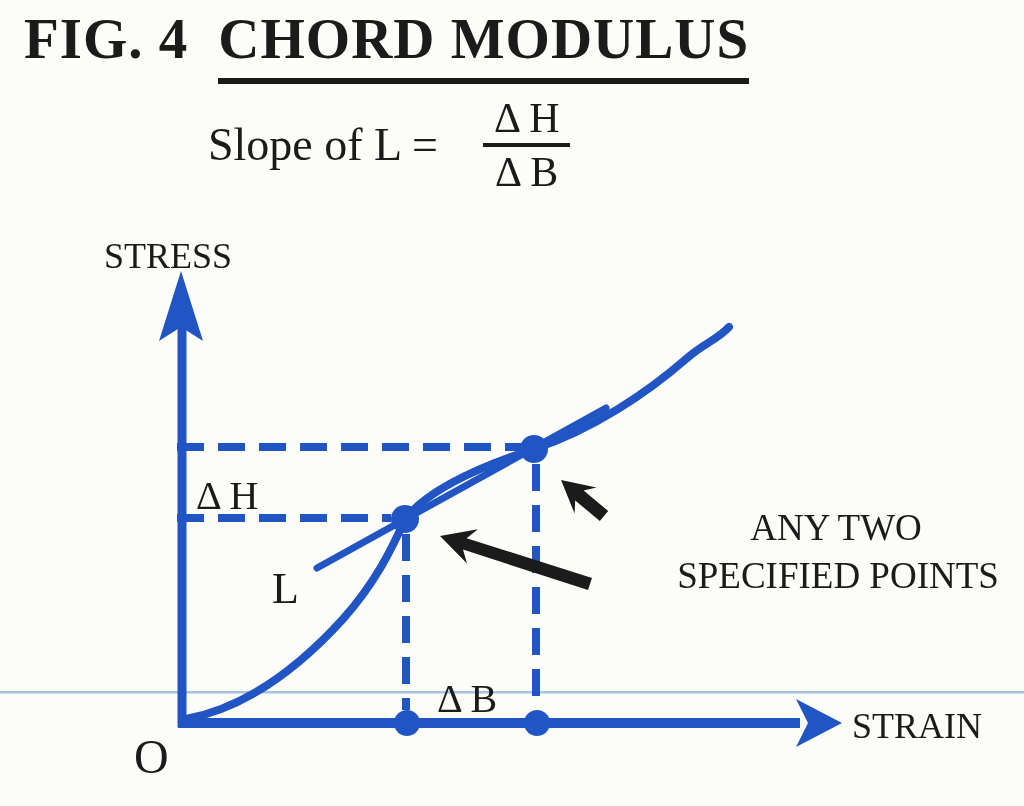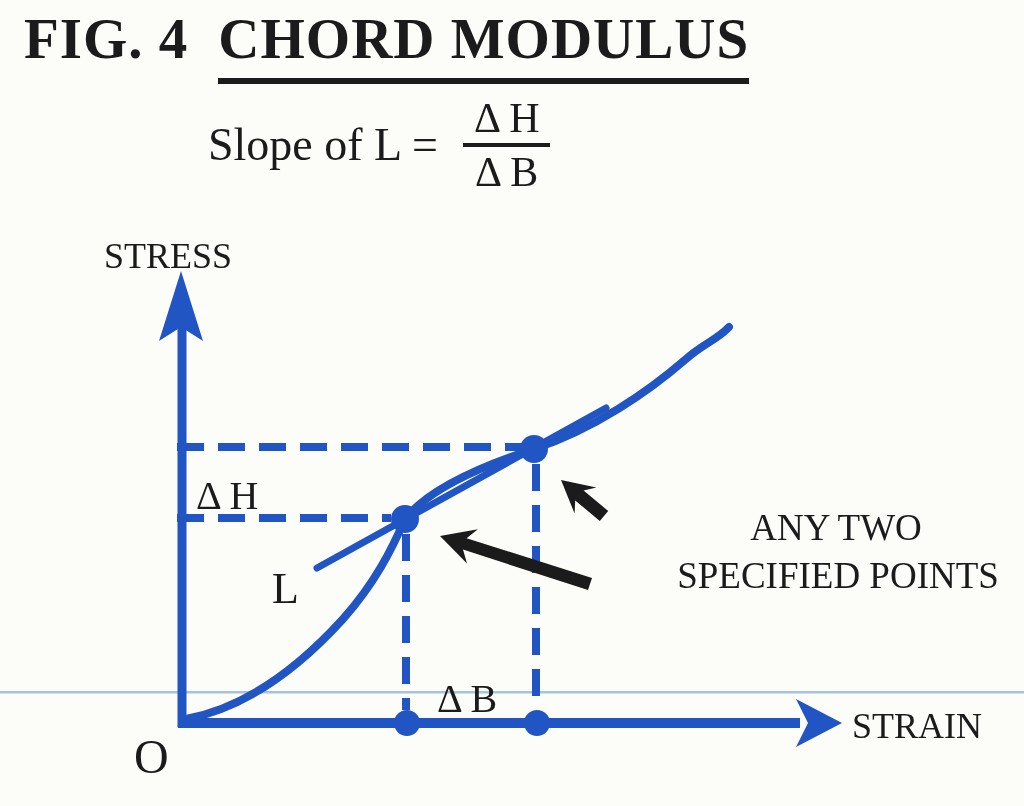--- a/index.html
+++ b/index.html
@@ -22,21 +22,21 @@
     position:absolute;left:24px;top:8px;
     display:flex;align-items:baseline;white-space:nowrap;
     font-weight:bold;font-size:57px;letter-spacing:1px;line-height:1.1;
   }
   .fig-label{margin-right:30px;}
   .title-underlined{border-bottom:6px solid var(--ink-black,#1b1b1b);padding-bottom:7px;}
 
   
   .formula-row{
     position:absolute;left:208px;top:96px;
-    display:flex;align-items:center;white-space:nowrap;
+    display:flex;align-items:center;white-space:nowrap;gap:20px;
   }
   .formula-lhs{font-size:46px;line-height:1;}
   .fraction{display:inline-flex;flex-direction:column;align-items:center;margin-left:24px;}
   .fraction .num{font-size:42px;line-height:1.05;padding:0 12px 3px;}
   .fraction .den{font-size:42px;line-height:1.05;padding:3px 12px 0;border-top:4px solid var(--ink-black,#1b1b1b);}
 
   
   svg{position:absolute;left:0;top:0;}
   .blue-stroke{stroke:var(--diagram-blue,#2155c3);fill:none;}
   .blue-fill{fill:var(--diagram-blue,#2155c3);stroke:none;}

